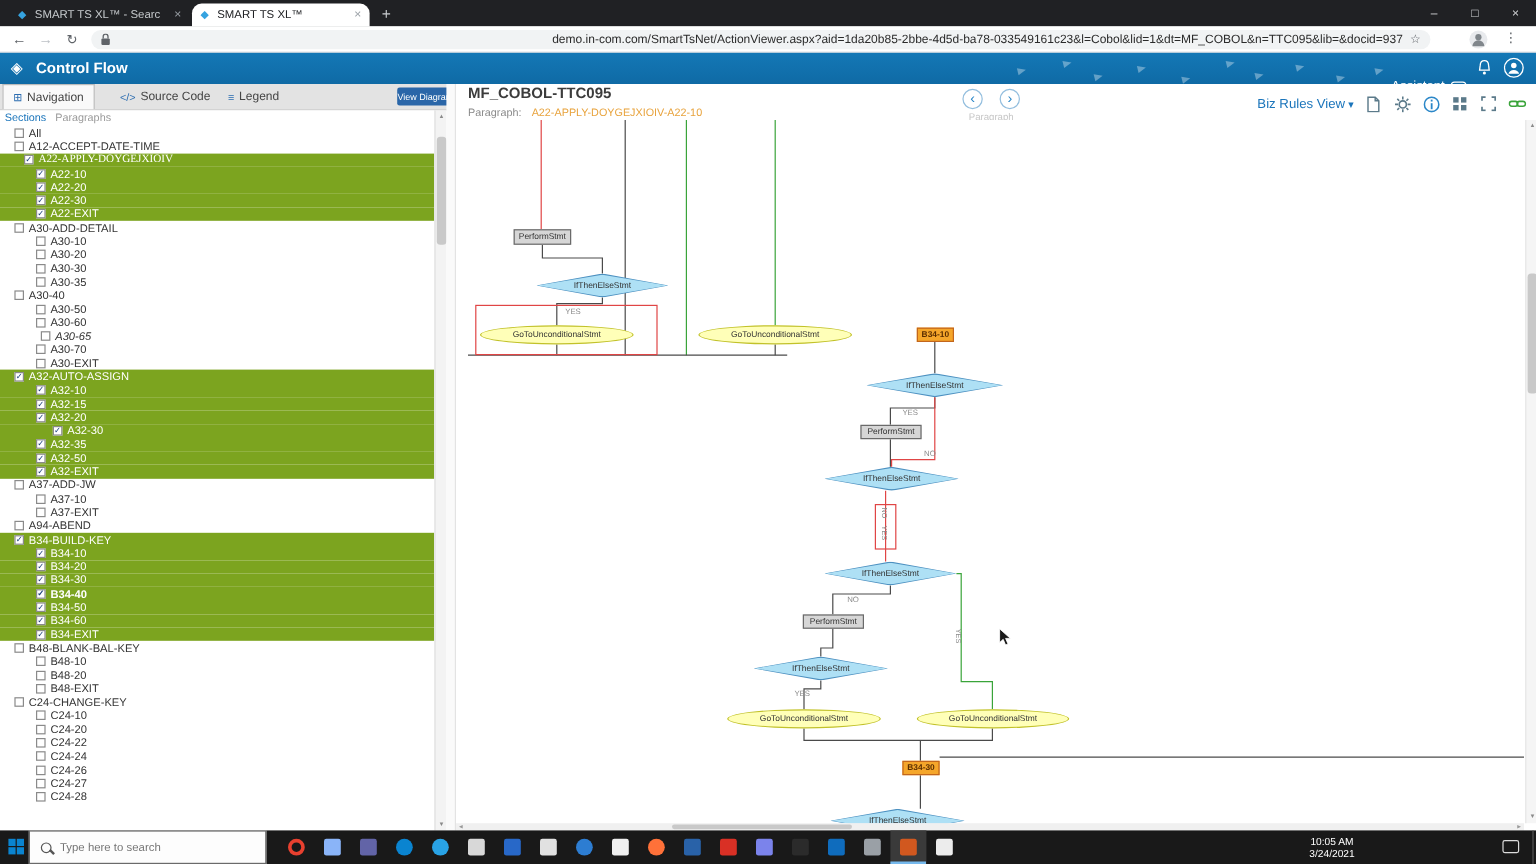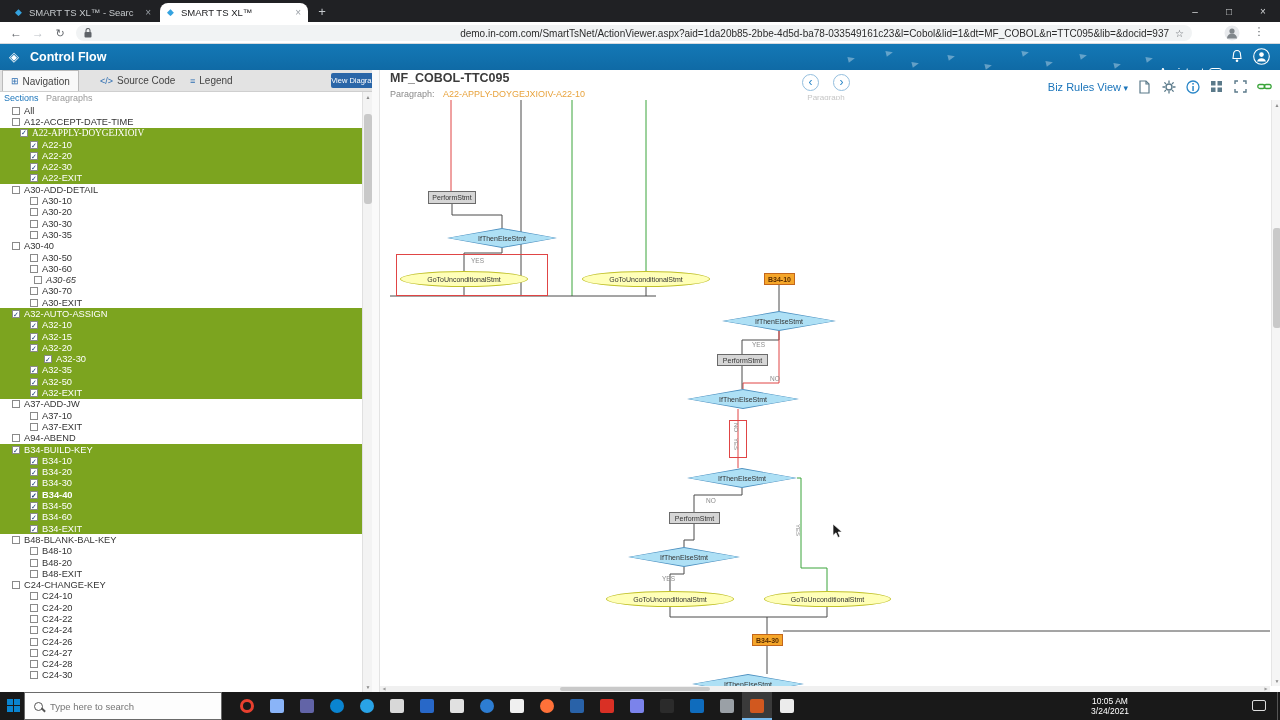--- a/index.html
+++ b/index.html
@@ -421,24 +421,20 @@
         <span class="cb"></span>
         <span>C24-26</span>
       </div>
       <div class="trow" style="padding-left: 30px;">
         <span class="cb"></span>
         <span>C24-27</span>
       </div>
       <div class="trow" style="padding-left: 30px;">
         <span class="cb"></span>
         <span>C24-28</span>
-      </div>
-      <div class="trow" style="padding-left: 30px;">
-        <span class="cb"></span>
-        <span>C24-30</span>
       </div>
     </div>
 </div>
 <div id="sbscroll">
   <span class="sb-up"></span>
   <span class="sb-dn"></span>
   <span class="sb-thumb" style="top:22px;height:90px;"></span>
 </div>
 <div id="sbdivider"></div>
 

